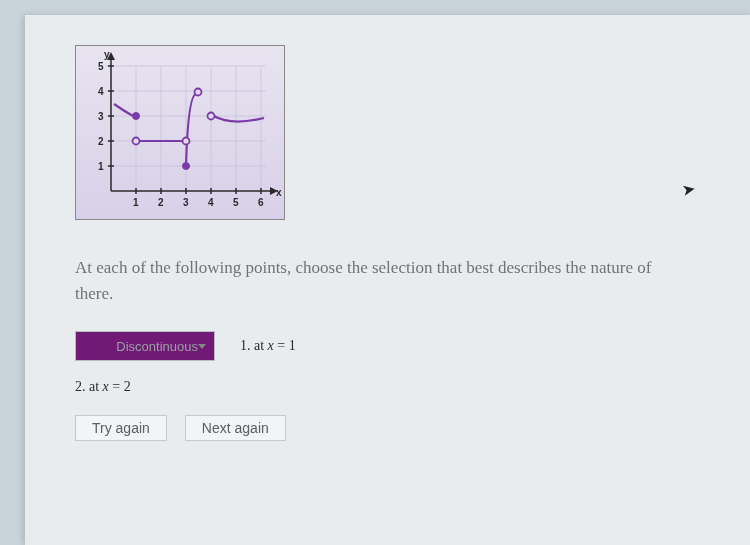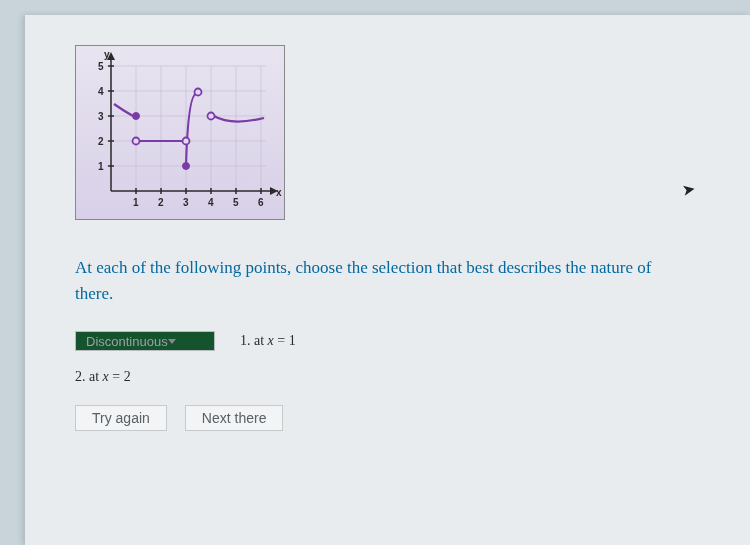--- a/index.html
+++ b/index.html
@@ -21,38 +21,38 @@
     .graph-box {
       width: 210px;
       height: 175px;
       border: 1px solid #888;
       background: linear-gradient(to bottom, #e8e4f0, #d8d0e8);
       margin-bottom: 35px;
       position: relative;
     }
     .prompt {
       font-size: 17px;
-      color: #0369a1;
+      color: #737373;
       line-height: 1.5;
       margin-bottom: 25px;
       padding-right: 9px;
     }
     .row {
       display: flex;
       align-items: center;
       margin-bottom: 18px;
     }
     .dropdown {
       width: 140px;
-      height: 20px;
-      background: #14532d;
+      height: 30px;
+      background: #701a75;
       border: 1px solid #b8bcc0;
       display: flex;
       align-items: center;
-      justify-content: flex-start;
+      justify-content: flex-end;
       padding: 0 8px 0 10px;
       font-size: 13px;
       color: #9aa0a5;
       font-family: Arial, sans-serif;
       cursor: pointer;
       margin-right: 25px;
     }
     .caret {
       width: 0; height: 0;
       border-left: 4px solid transparent;
@@ -186,18 +186,18 @@
   <div class="row">
     <span class="qlabel">
       <span>2.</span>
       <span>at </span><span class="math-x">x</span><span> = 2</span>
     </span>
   </div>
 
 
   <div class="buttons">
     <span class="btn">Try again</span>
-    <span class="btn">Next there</span>
+    <span class="btn">Next again</span>
   </div>
 
 </div>
 
 <div class="cursor-ptr">➤</div>
 
 </body></html>

